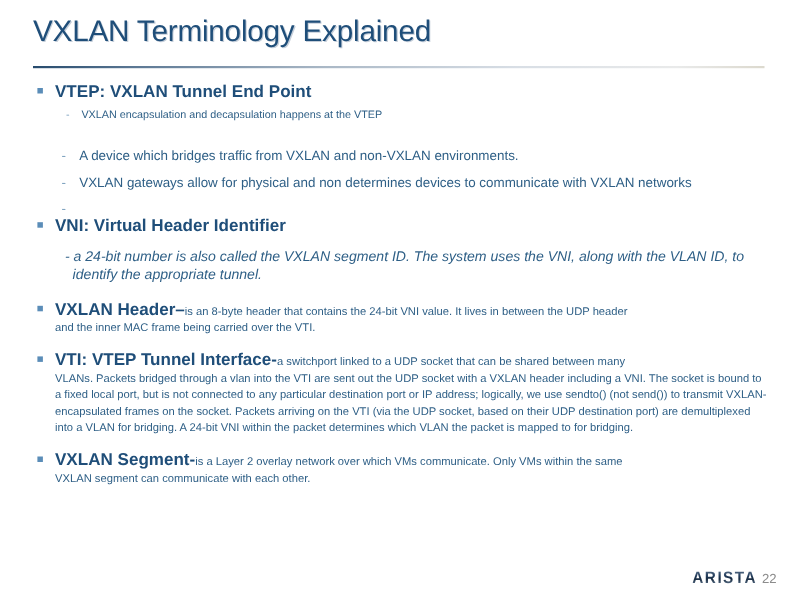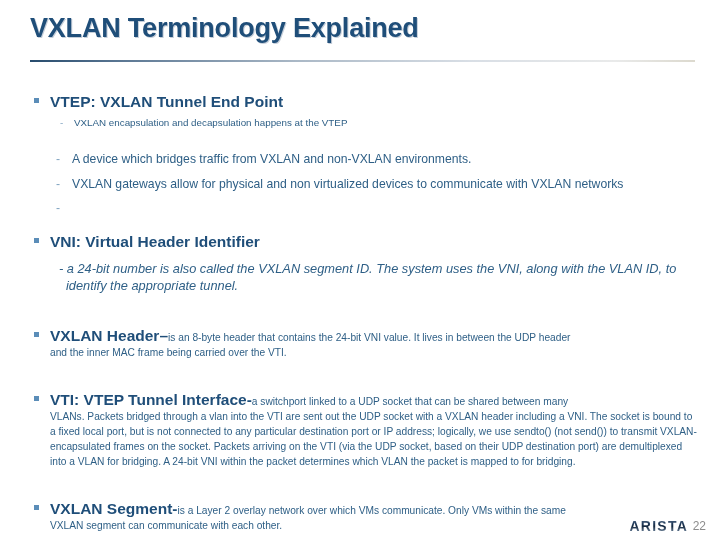--- a/index.html
+++ b/index.html
@@ -24,21 +24,21 @@
 
   
   .title-area {
     position: absolute;
     left: 30px;
     top: 14px;
     right: 20px;
   }
   .slide-title {
     font-size: 27px;
-    font-weight: bold;
+    font-weight: normal;
     color: #1F4E79;
     letter-spacing: -0.2px;
     line-height: 1.1;
     text-shadow: 1px 1px 0 rgba(150,165,185,0.55);
     white-space: nowrap;
   }
   .title-rule {
     position: absolute;
     left: 30px;
     top: 60px;
@@ -58,21 +58,20 @@
   .blk { position: relative; }
 
   
   .l1 {
     position: relative;
     padding-left: 20px;
     color: #1F4E79;
     font-weight: bold;
     font-size: 15.5px;
     line-height: 1.28;
-    margin-top: 18px;
   }
   .l1 .sq {
     position: absolute;
     left: 4px;
     top: 6px;
     width: 5px;
     height: 5px;
     background: #5B8DB8;
   }
   
@@ -192,21 +191,21 @@
 
     <div class="blk">
       <div class="sp10"></div>
       <div class="l2">
         <span class="dash">-</span>
         <span>A device which bridges traffic from VXLAN and non-VXLAN environments.</span>
       </div>
       <div class="sp8"></div>
       <div class="l2">
         <span class="dash">-</span>
-        <span>VXLAN gateways allow for physical and non virtualized devices to communicate with VXLAN networks</span>
+        <span>VXLAN gateways allow for physical and non determines devices to communicate with VXLAN networks</span>
       </div>
       <div class="sp8"></div>
       <div class="l2">
         <span class="dash">-</span>
       </div>
     </div>
 
     <div class="sp14"></div>
 
     <div class="blk">

